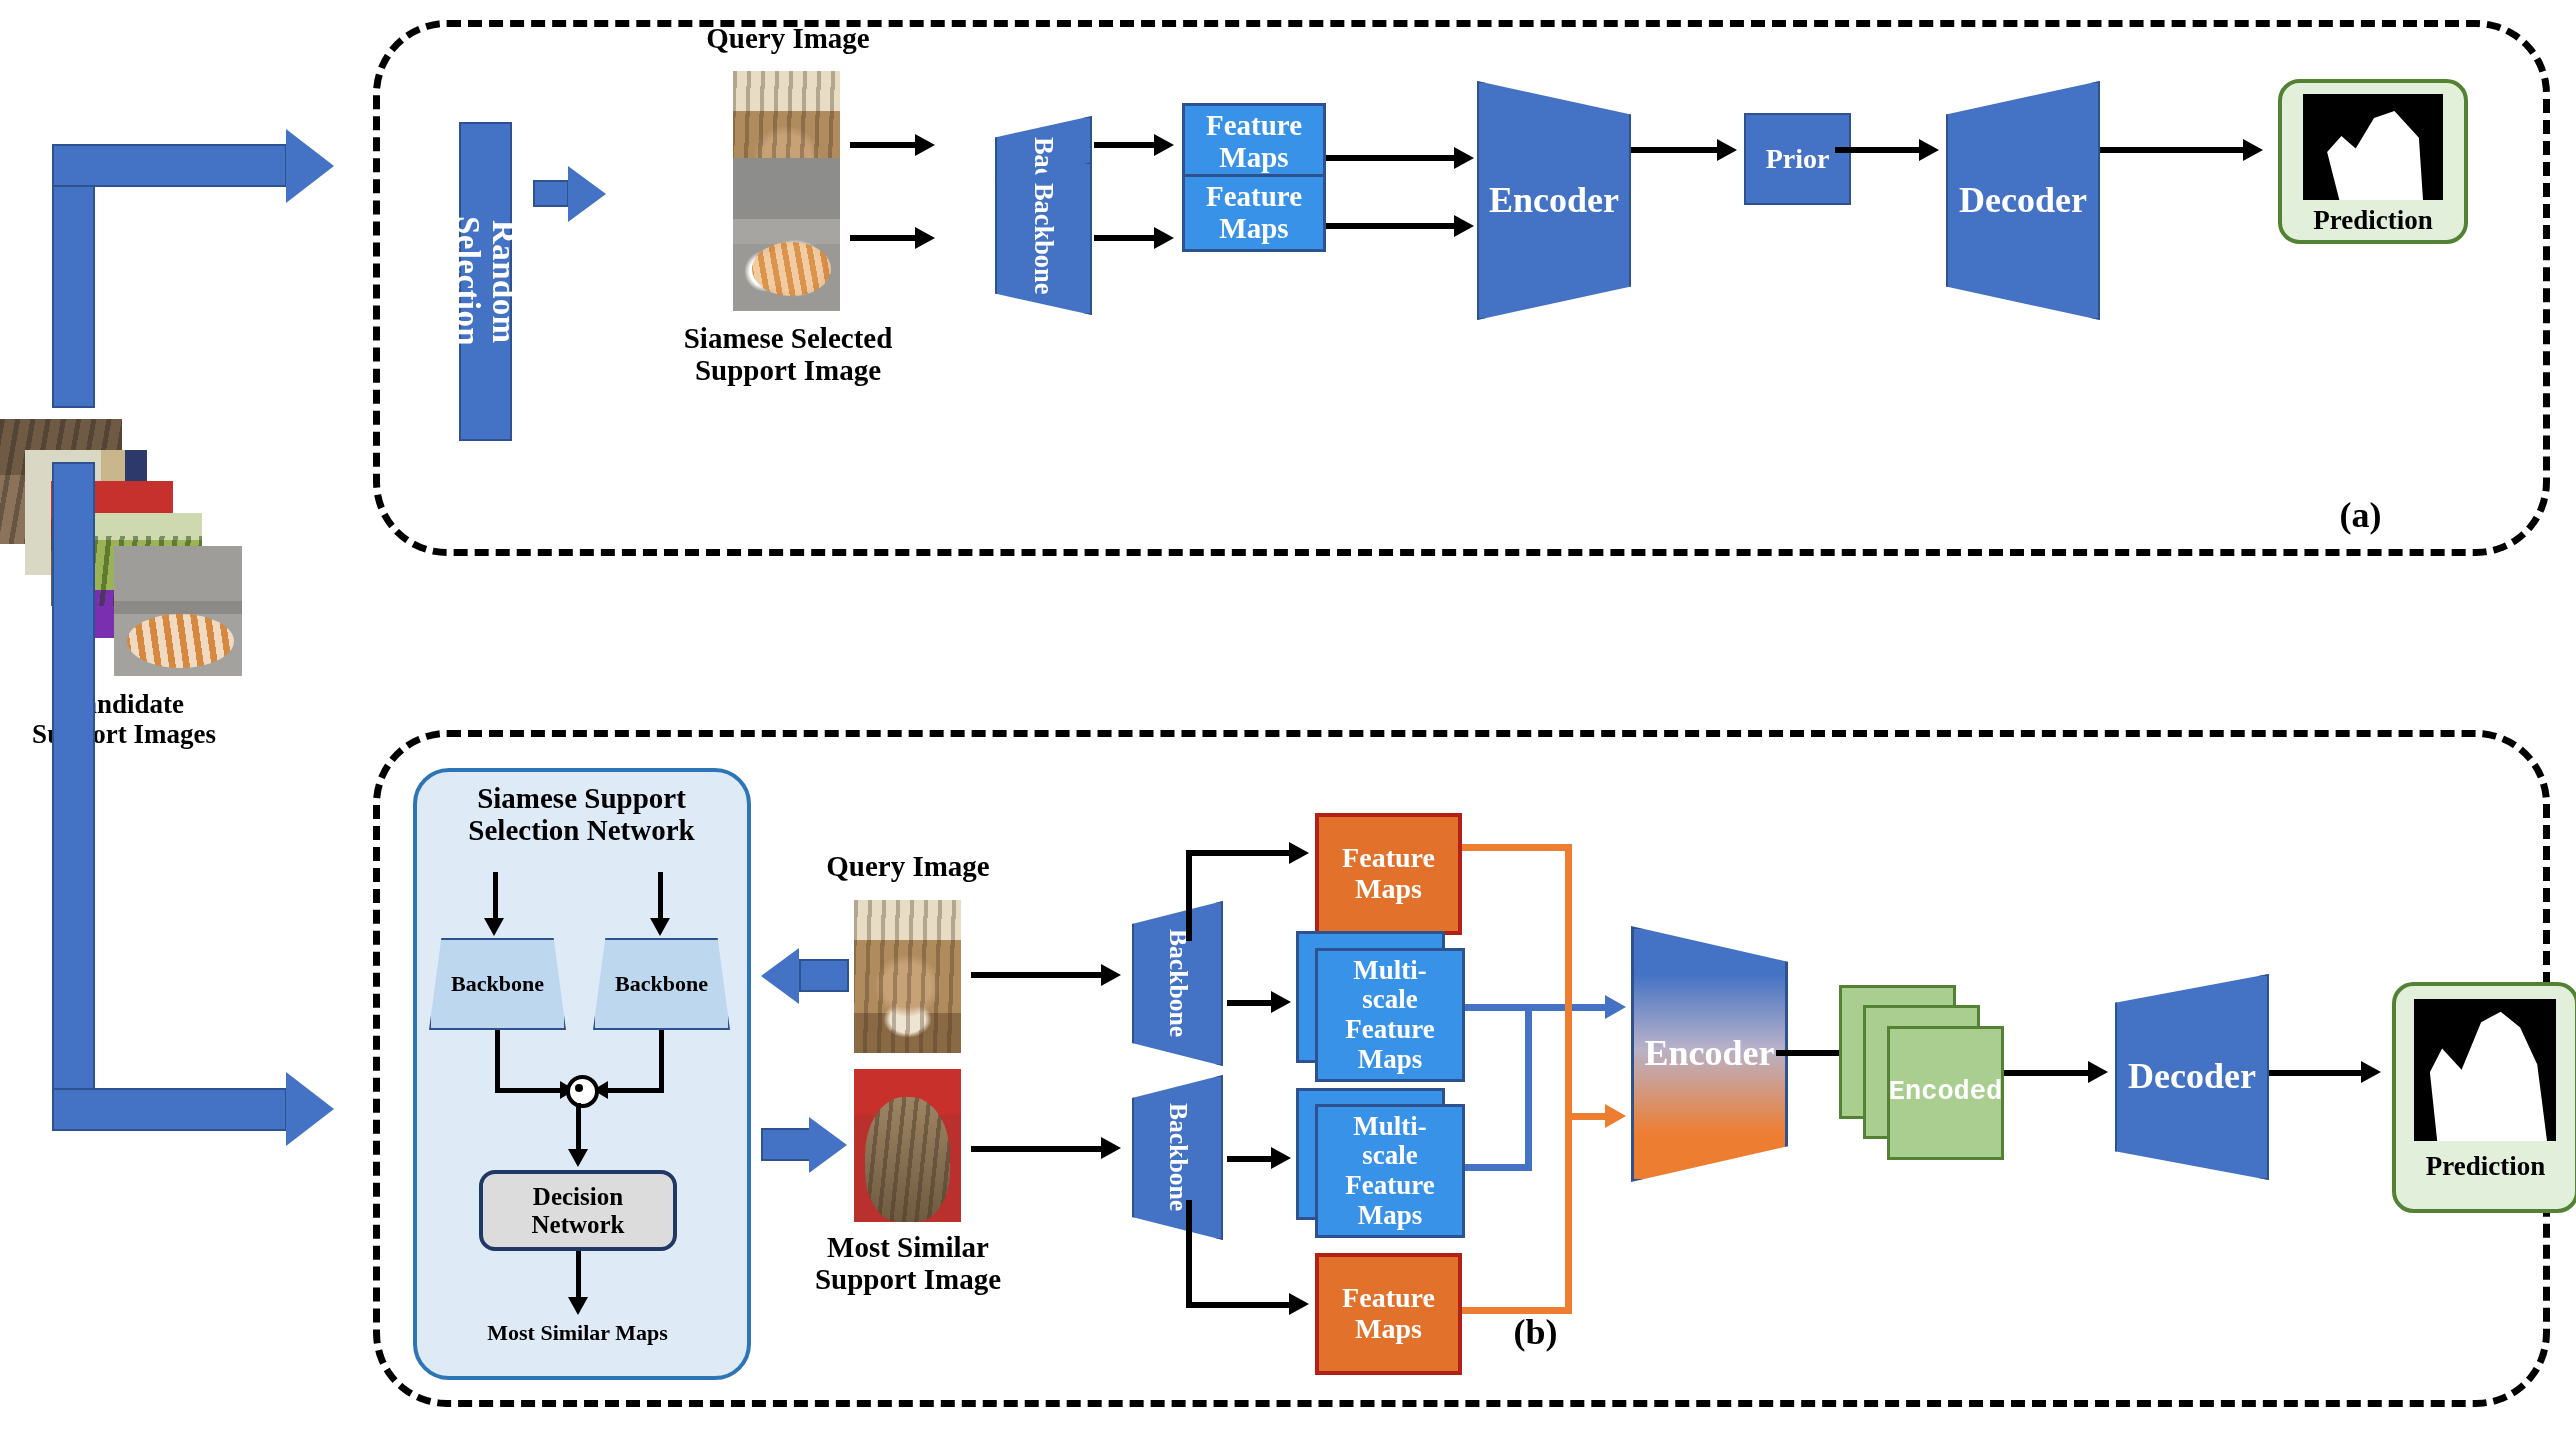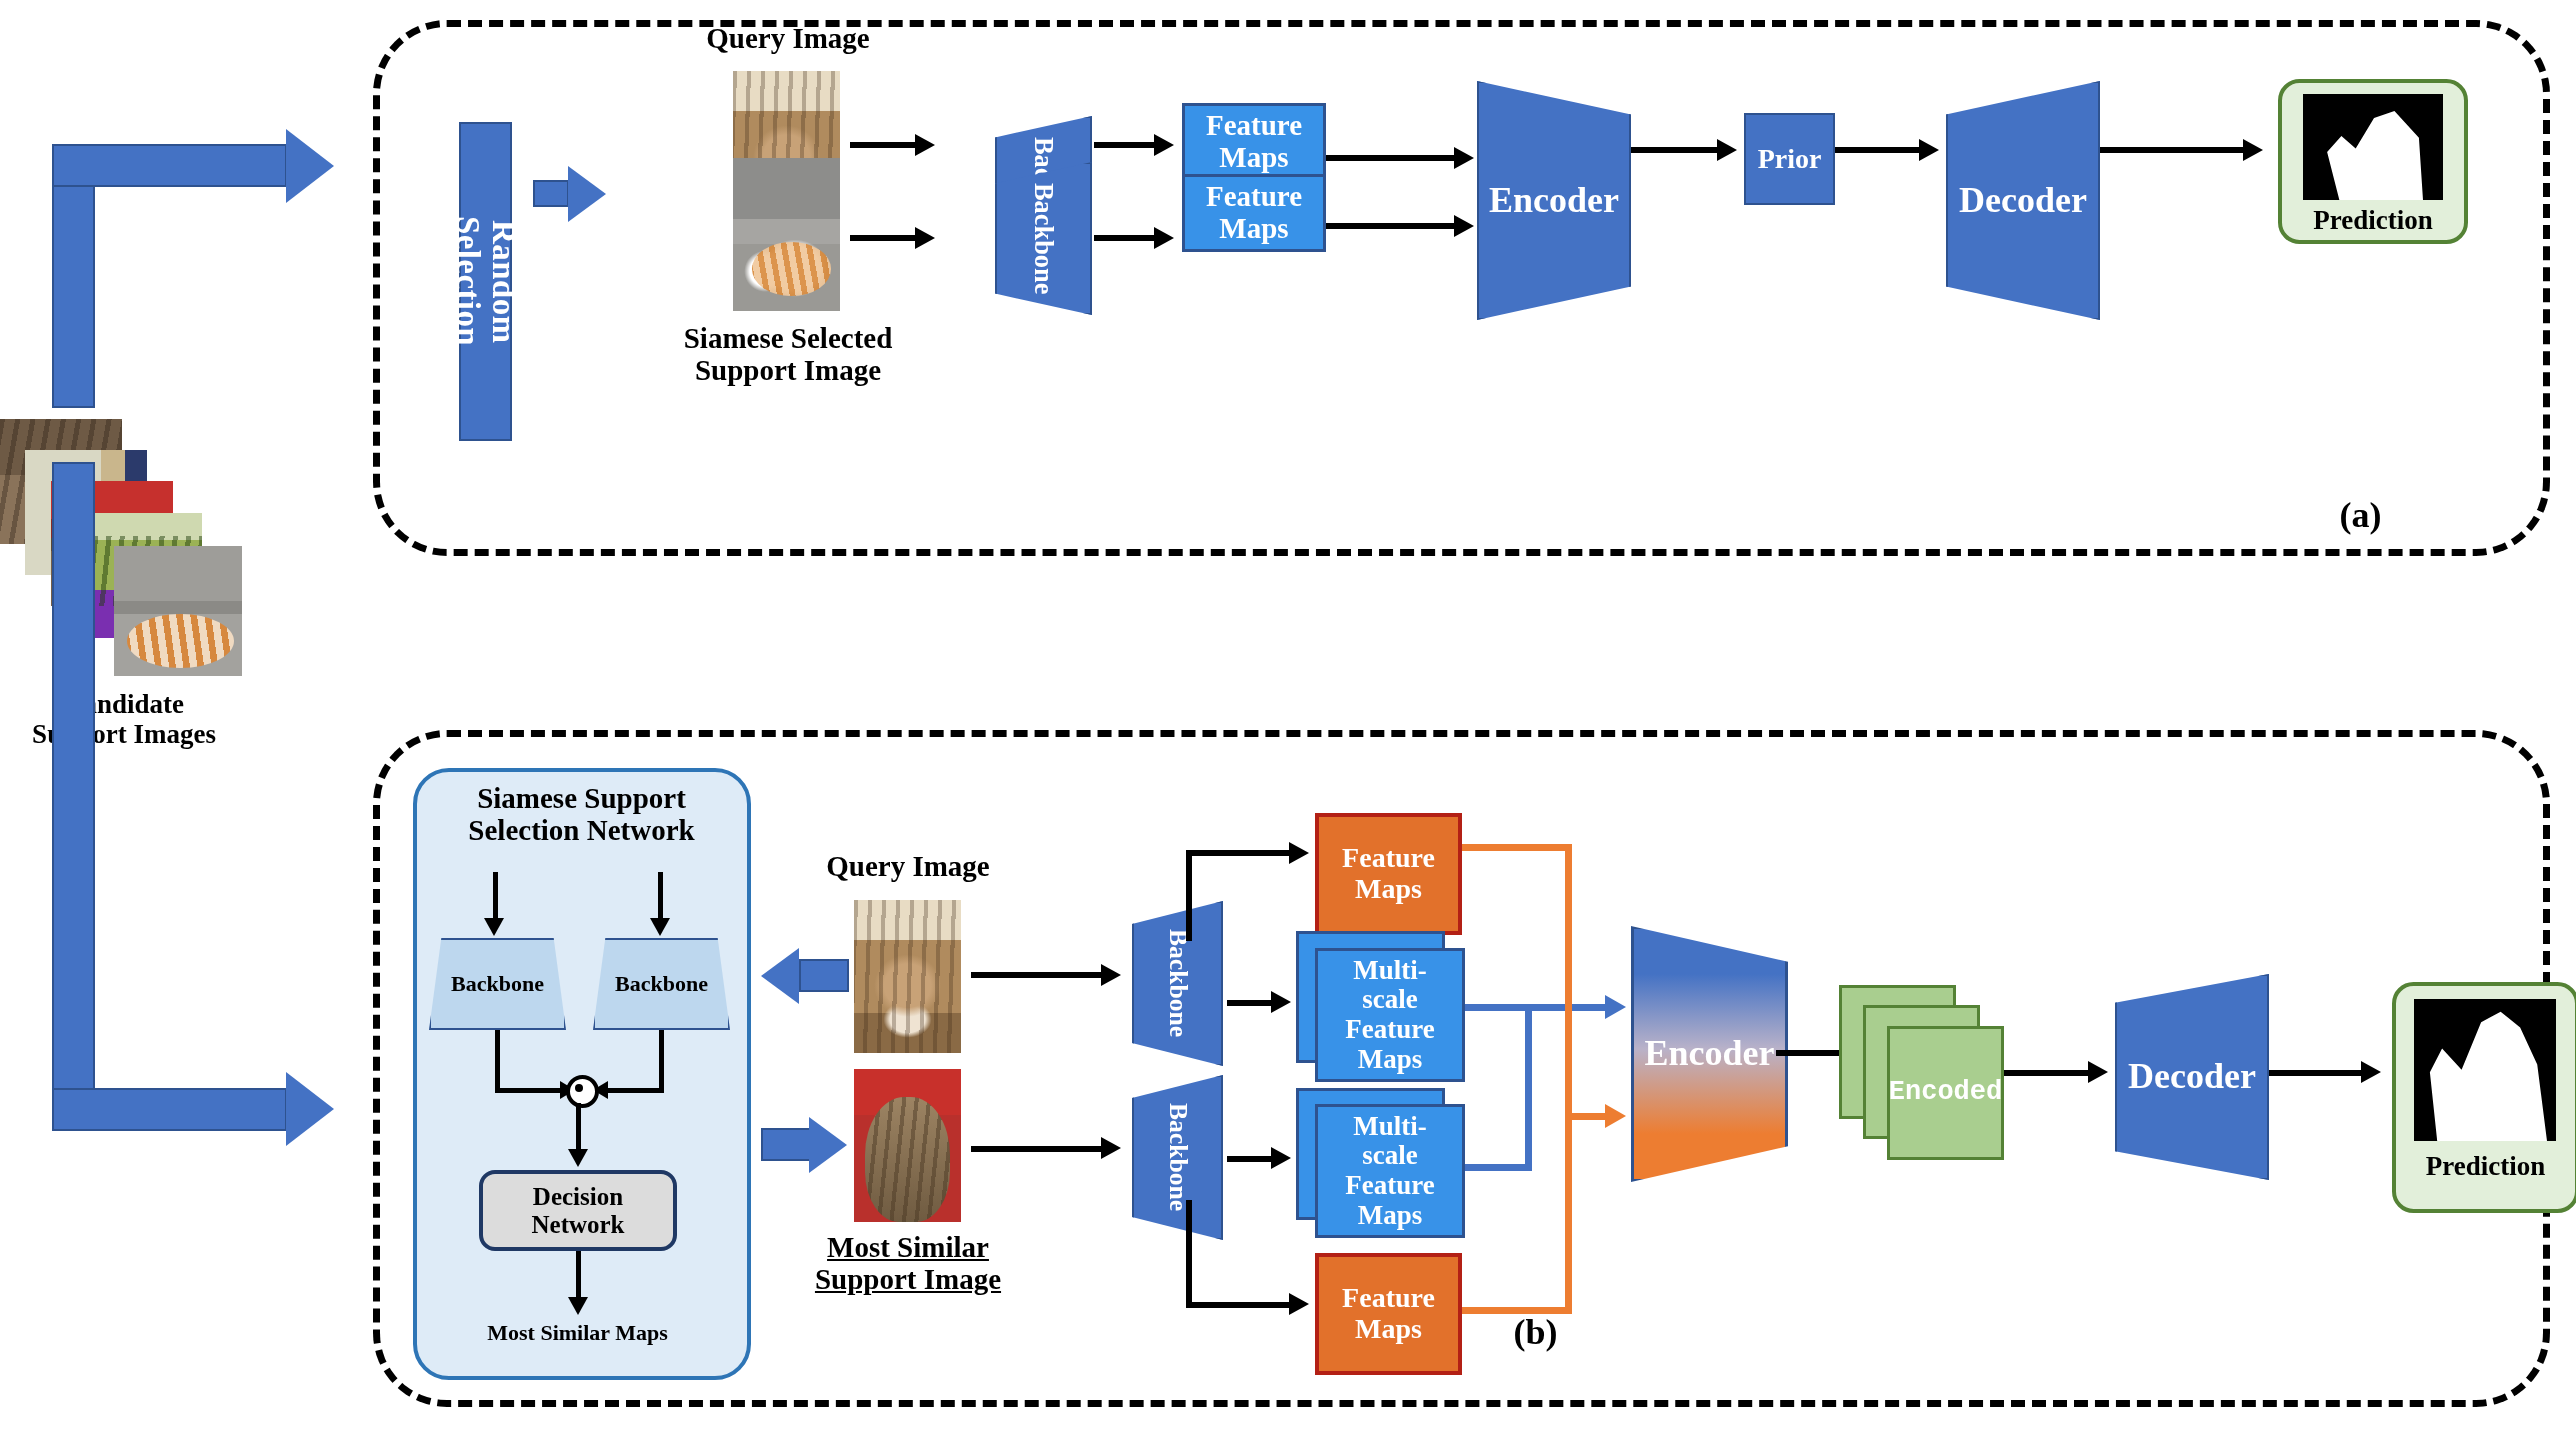--- a/index.html
+++ b/index.html
@@ -167,21 +167,21 @@
 Maps</div>
 
   <div class="hline" style="left:1326px;top:223px;width:134px;"></div>
   <div class="ahead" style="left:1454px;top:215px;"></div>
 
   <div class="box navy trapL" style="left:1477px;top:81px;width:154px;height:239px;font-size:36px;">Encoder</div>
 
   <div class="hline" style="left:1631px;top:147px;width:91px;"></div>
   <div class="ahead" style="left:1717px;top:139px;"></div>
 
-  <div class="box navy" style="left:1744px;top:113px;width:91px;height:92px;font-size:28px;">Prior</div>
+  <div class="box navy" style="left:1744px;top:113px;width:107px;height:92px;font-size:28px;">Prior</div>
 
   <div class="hline" style="left:1835px;top:147px;width:89px;"></div>
   <div class="ahead" style="left:1919px;top:139px;"></div>
 
   <div class="box navy trapR" style="left:1946px;top:81px;width:154px;height:239px;font-size:36px;">Decoder</div>
 
   <div class="hline" style="left:2100px;top:147px;width:149px;"></div>
   <div class="ahead" style="left:2243px;top:139px;"></div>
 
   <div class="predcard" style="left:2278px;top:79px;width:190px;height:165px;"></div>
@@ -232,21 +232,21 @@
 
   <div class="lbl" style="left:429px;top:1321px;width:297px;font-size:22px;">Most Similar Maps</div>
 
   <div class="lbl" style="left:772px;top:850px;width:272px;font-size:29px;">Query Image</div>
   <div class="photo tabby" style="left:854px;top:900px;width:107px;height:153px;"></div>
 
   <div class="barrow" style="left:799px;top:959px;width:50px;height:33px;"></div>
   <div class="btip btipL2" style="left:761px;top:948px;"></div>
 
   <div class="photo redcat" style="left:854px;top:1069px;width:107px;height:153px;"></div>
-  <div class="lbl" style="left:772px;top:1231px;width:272px;font-size:29px;text-decoration:underline;">Most Similar
+  <div class="lbl" style="left:772px;top:1231px;width:272px;font-size:29px;">Most Similar
 Support Image</div>
 
   <div class="barrow" style="left:761px;top:1128px;width:50px;height:33px;"></div>
   <div class="btip btipR2" style="left:809px;top:1117px;"></div>
 
   <div class="hline" style="left:971px;top:972px;width:134px;"></div>
   <div class="ahead" style="left:1101px;top:964px;"></div>
 
   <div class="box navy trapR vert" style="left:1132px;top:901px;width:91px;height:165px;font-size:25.6px;">Backbone</div>
 

